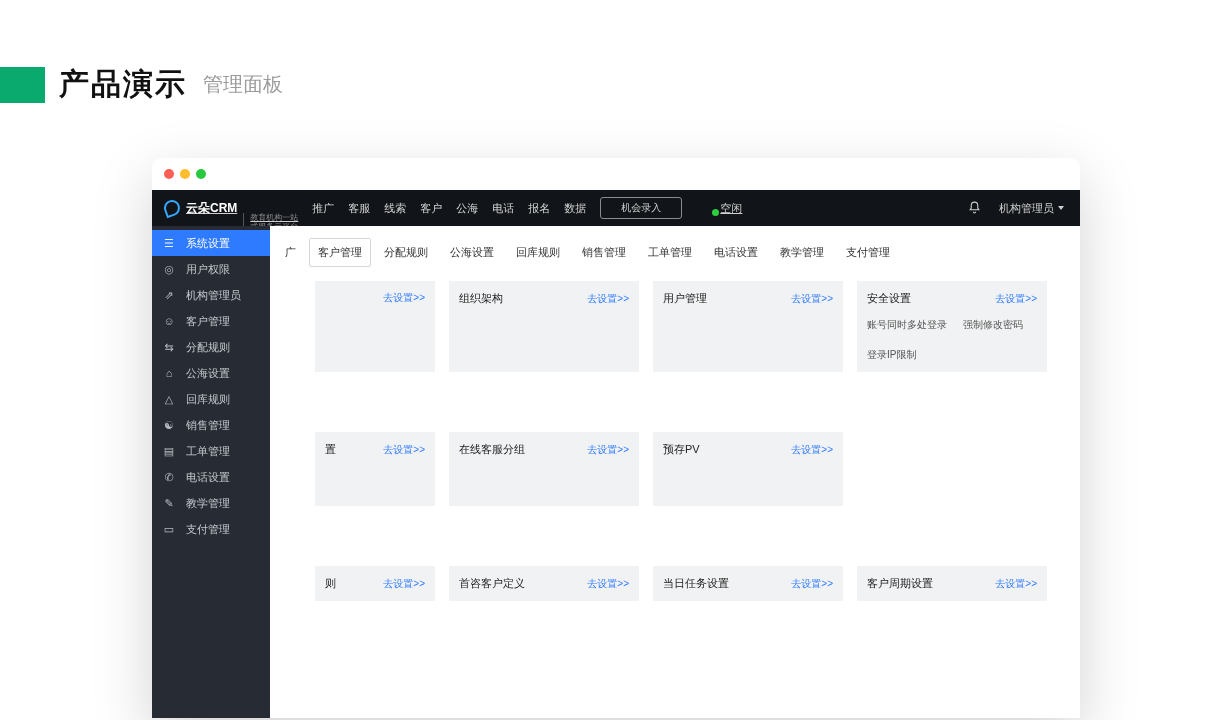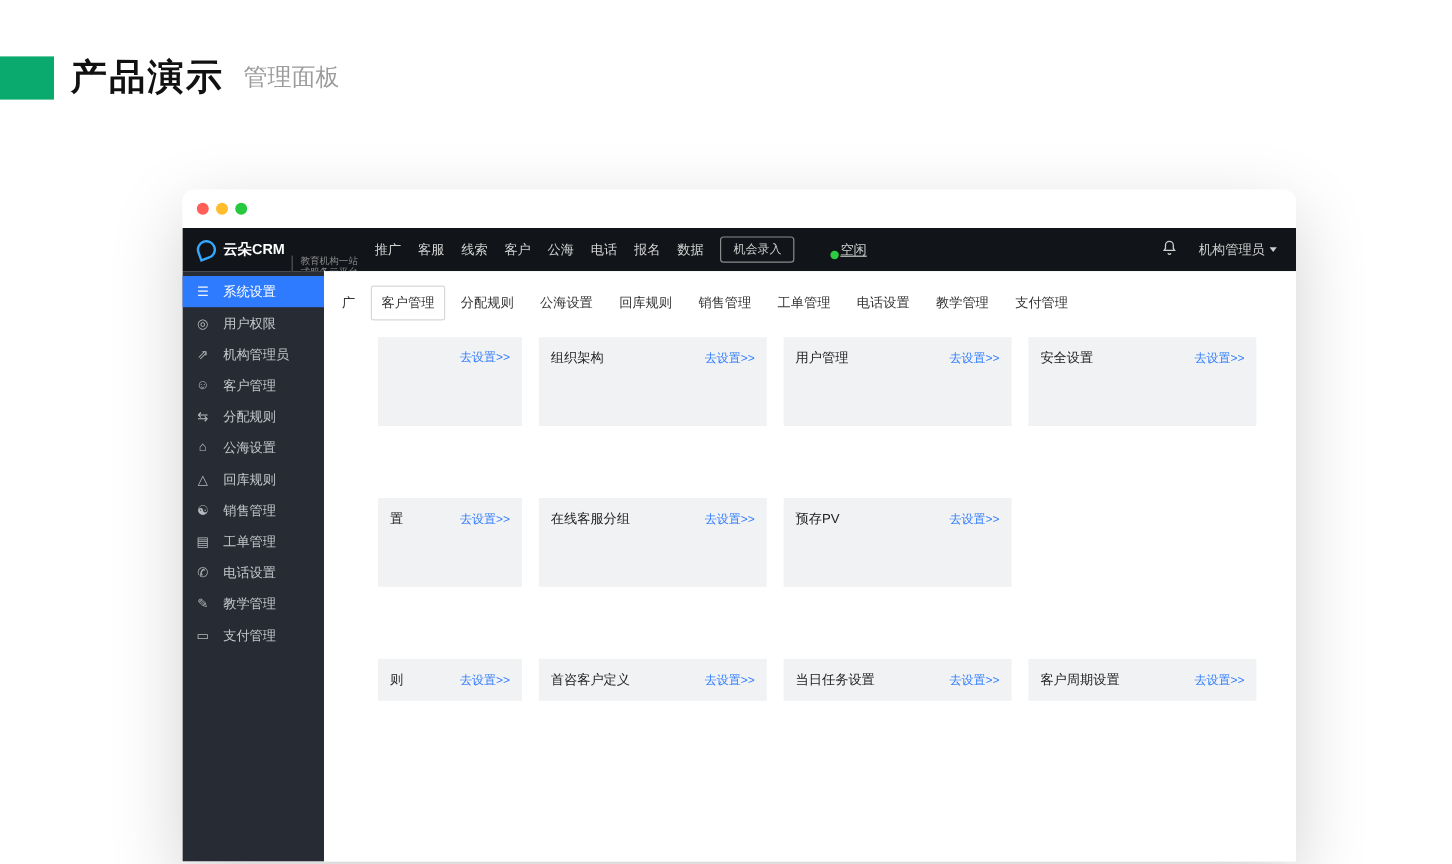--- a/index.html
+++ b/index.html
@@ -8,21 +8,21 @@
     background: #fff;
     width: 1210px;
     height: 720px;
     position: relative;
     overflow: hidden;
   }
 
   
   .hdr {
     position: absolute;
-    left: 0; top: 44px;
+    left: 0; top: 64px;
     display: flex; align-items: center;
   }
   .hdr-bar {
     width: 45px; height: 36px;
     background: #0aa96e;
     margin-right: 14px;
   }
   .hdr-title {
     font-size: 30px; font-weight: 700; color: #111;
     letter-spacing: 2px;
@@ -55,36 +55,37 @@
     background: #111418;
     height: 36px;
     display: flex; align-items: center;
     padding: 0 12px;
     color: #cfcfcf;
     font-size: 11px;
   }
   .brand {
     display: flex; align-items: center; gap: 6px;
     margin-right: 14px;
+    text-decoration: underline;
   }
   .brand-logo {
     width: 16px; height: 16px; position: relative;
   }
   .brand-logo::before {
     content: ""; position: absolute; inset: 0;
     border: 2px solid #35a7ff; border-radius: 50% 50% 50% 0;
     transform: rotate(-20deg);
   }
   .brand-text { color: #fff; font-weight: 600; font-size: 12px; }
   .brand-tag  { color: #8b8b8b; font-size: 8px; line-height: 9px; border-left: 1px solid #555; padding-left: 6px; }
   .nav-items { display: flex; gap: 14px; }
   .nav-item  { color: #d4d4d4; cursor: pointer; }
   .rec-btn {
     border: 1px solid #8b8b8b; border-radius: 3px;
-    color: #cfcfcf; padding: 3px 10px; margin-left: 14px; cursor: pointer;
+    color: #cfcfcf; padding: 3px 20px; margin-left: 14px; cursor: pointer;
     font-size: 10px;
   }
   .status { margin-left: 30px; display: flex; align-items: flex-end; gap: 1px; text-decoration: underline; }
   .status-dot { width: 7px; height: 7px; border-radius: 50%; background: #2ecc40; }
   .spacer { flex: 1; }
   .bell { margin-right: 18px; cursor: pointer; }
   .userlabel { margin-right: 4px; cursor: pointer; display: flex; align-items: center; gap: 4px; }
   .chev { display:inline-block; width:0;height:0;border-left:3px solid transparent;border-right:3px solid transparent;border-top:4px solid #cfcfcf; }
 
   
@@ -288,20 +289,25 @@
             <div class="card-hd">
               <span class="card-title">用户管理</span>
               <span class="card-link">去设置&gt;&gt;</span>
             </div>
           </div>
           <div class="card">
             <div class="card-hd">
               <span class="card-title">安全设置</span>
               <span class="card-link">去设置&gt;&gt;</span>
             </div>
+            <div class="card-body">
+              <span class="card-tag">账号同时多处登录</span>
+              <span class="card-tag">强制修改密码</span>
+              <span class="card-tag">登录IP限制</span>
+            </div>
           </div>
         </div>
 
         <div class="card-row">
           <div class="card first-col">
             <div class="card-hd">
               <span class="card-title">置</span>
               <span class="card-link">去设置&gt;&gt;</span>
             </div>
           </div>

